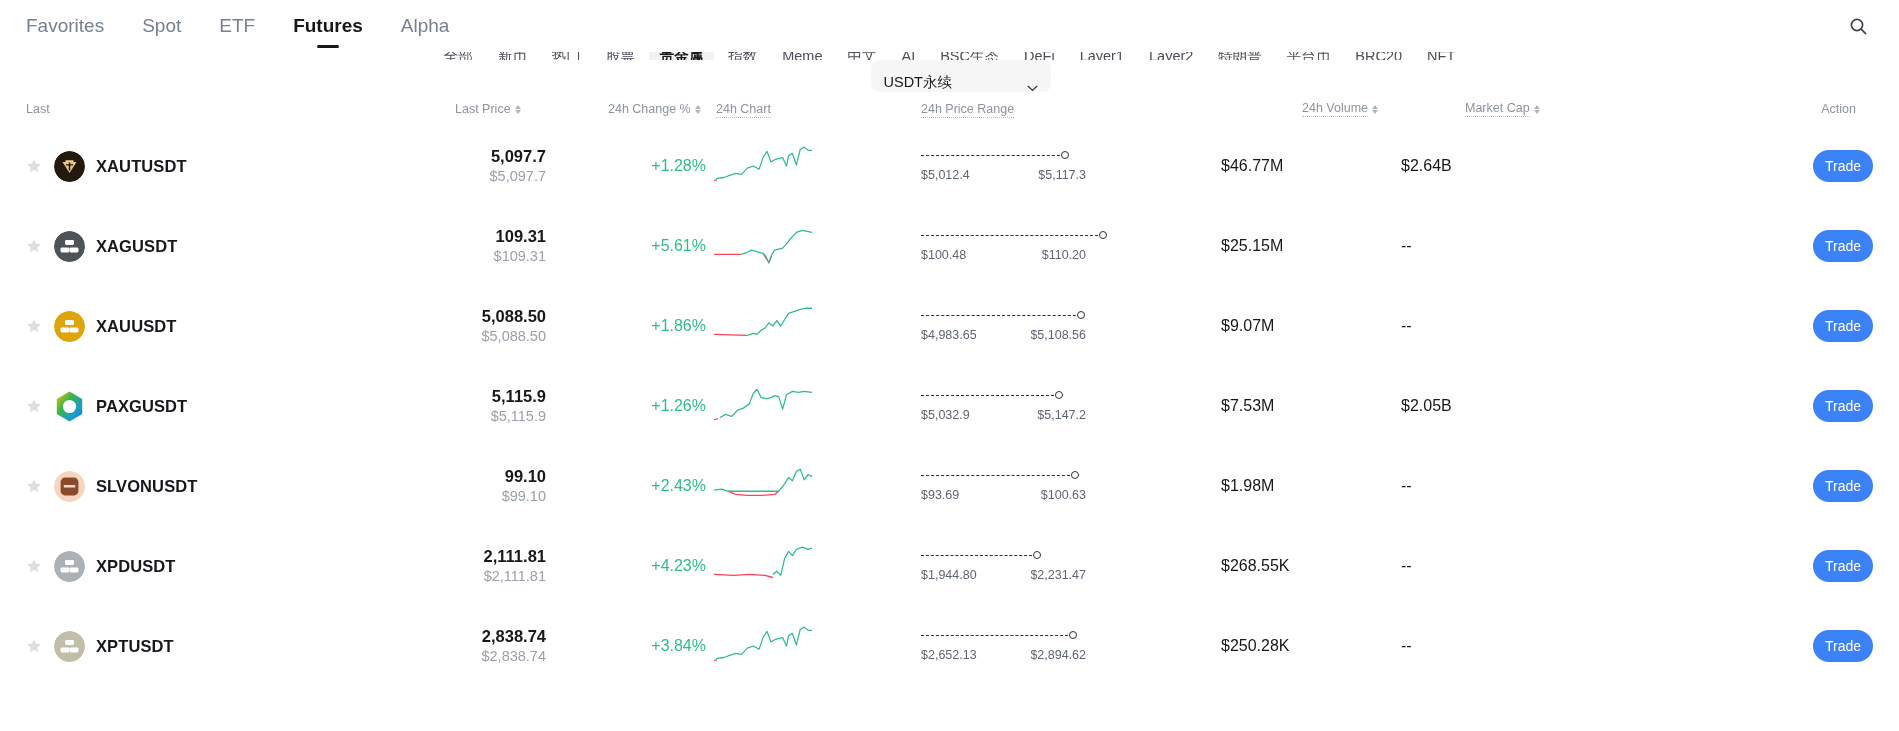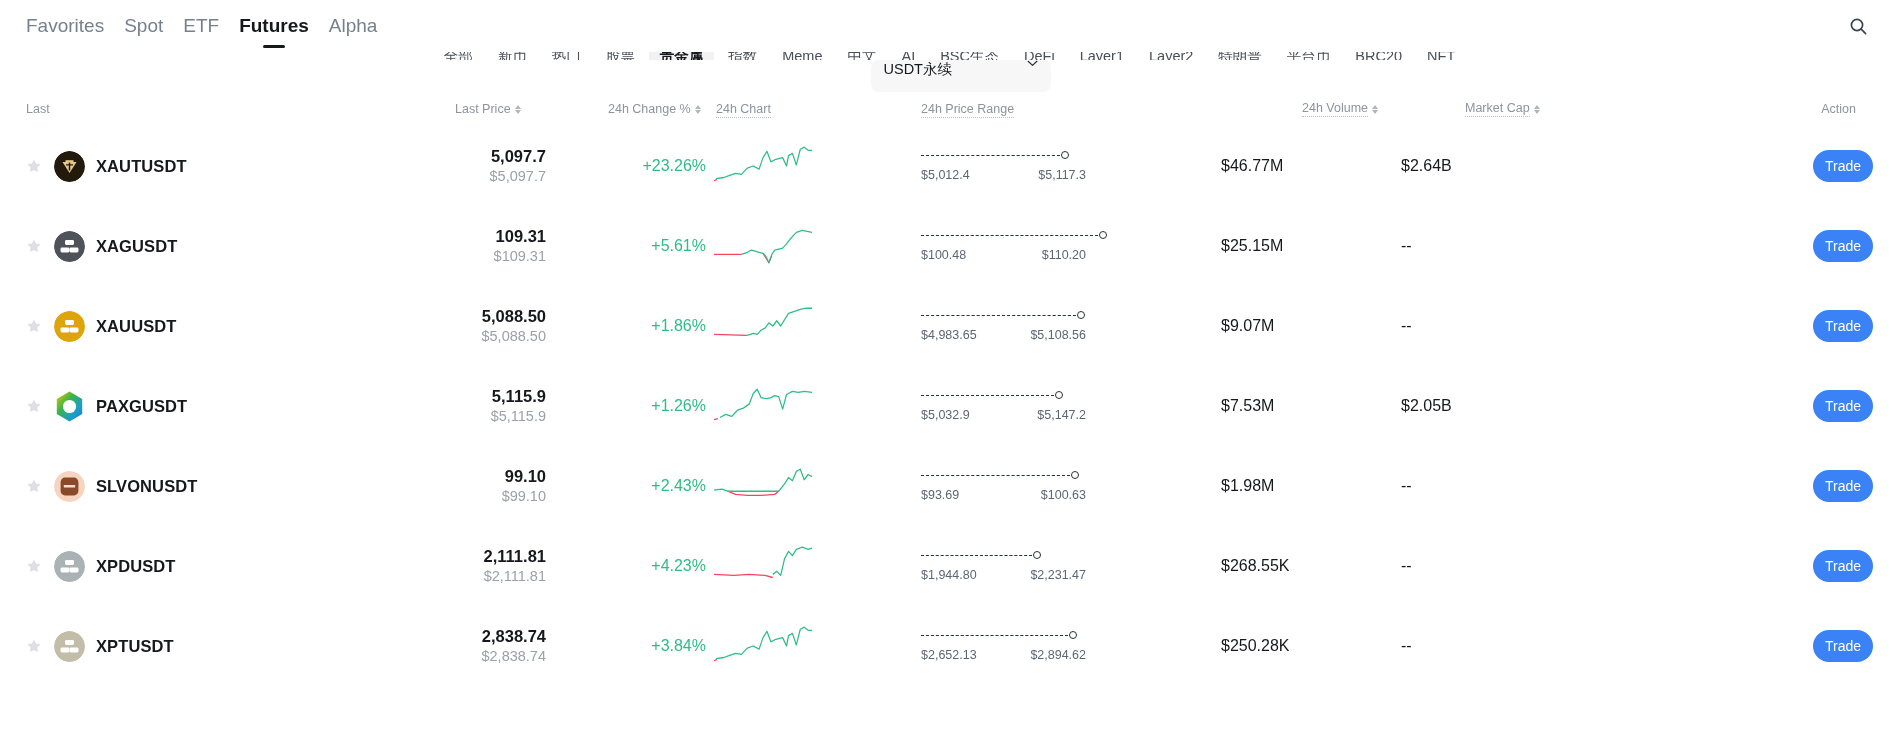--- a/index.html
+++ b/index.html
@@ -13,21 +13,21 @@
   }
 
   
   .topnav {
     height: 52px;
     display: flex;
     align-items: center;
     padding: 0 26px 0 26px;
     position: relative;
   }
-  .topnav-tabs { display: flex; align-items: flex-end; gap: 20px; height: 52px; text-align: center; }
+  .topnav-tabs { display: flex; align-items: flex-end; gap: 38px; height: 52px; text-align: center; }
   .topnav-tab {
     font-size: 19px;
     color: #76808f;
     line-height: 52px;
     position: relative;
     cursor: pointer;
     white-space: nowrap;
   }
   .topnav-tab.active { color: #16181c; font-weight: bold; }
   .topnav-tab.active::after {
@@ -86,21 +86,21 @@
     background: #f2f2f2;
     color: #16181c;
     font-weight: bold;
   }
   .market-select {
     width: 180px;
     height: 32px;
     background: #f7f7f8;
     border-radius: 8px;
     display: flex;
-    align-items: flex-start;
+    align-items: flex-end;
     justify-content: space-between;
     padding: 0 13px;
     font-size: 14.5px;
     color: #16181c;
     cursor: pointer;
     margin-left: 22px;
     flex: 0 0 auto;
   }
   .chevron { width: 11px; height: 7px; }
 
@@ -305,21 +305,21 @@
               <path d="M15.5 11.5 v8" stroke="#231a0e" stroke-width="1.5"></path>
               <path d="M12 13.8 h7" stroke="#231a0e" stroke-width="1.3"></path>
             </svg>
           </span>
           <span class="sym">XAUTUSDT</span>
         </div>
         <div class="c-price">
           <div class="price-main">5,097.7</div>
           <div class="price-sub">$5,097.7</div>
         </div>
-        <div class="c-chg"><span class="chg up">+23.26%</span></div>
+        <div class="c-chg"><span class="chg up">+1.28%</span></div>
         <div class="c-chart">
           <svg class="spark" viewBox="0 0 102 44" fill="none" preserveAspectRatio="none" aria-hidden="true">
             <path d="M0,36 L3,35" stroke="#f6465d" stroke-width="1.25" fill="none" stroke-linejoin="round"></path>
             <path d="M2,34 L10,33 L16,31 L22,29 L28,30 L34,24 L40,22 L46,25 L50,14 L54,8 L58,18 L62,16 L66,15 L70,14 L74,22 L76,12 L80,10 L84,21 L88,6 L92,4 L96,7 L100,7" stroke="#2ebd85" stroke-width="1.25" fill="none" stroke-linejoin="round"></path>
           </svg>
         </div>
         <div class="c-range">
           <div class="range-wrap">
             <div class="range-line">
               <div class="range-dash" style="right:28%"></div>

